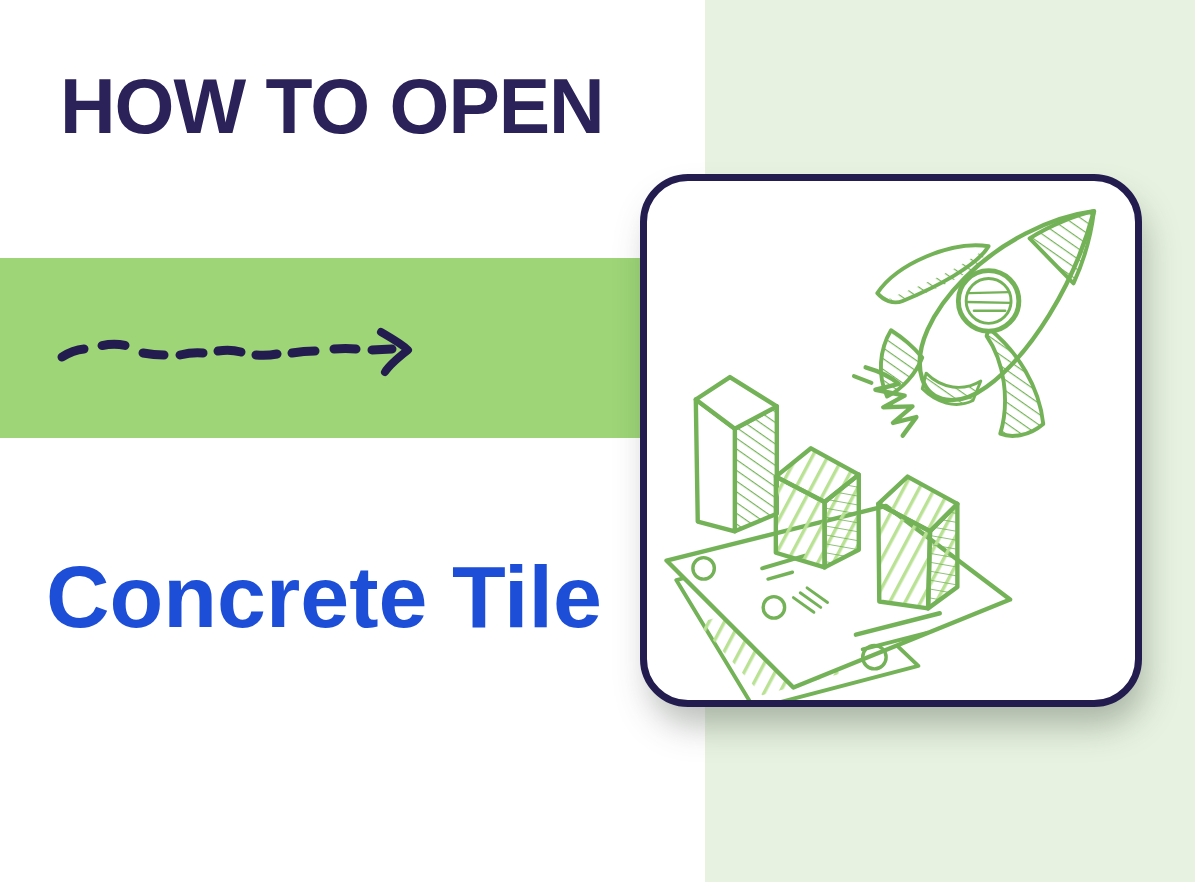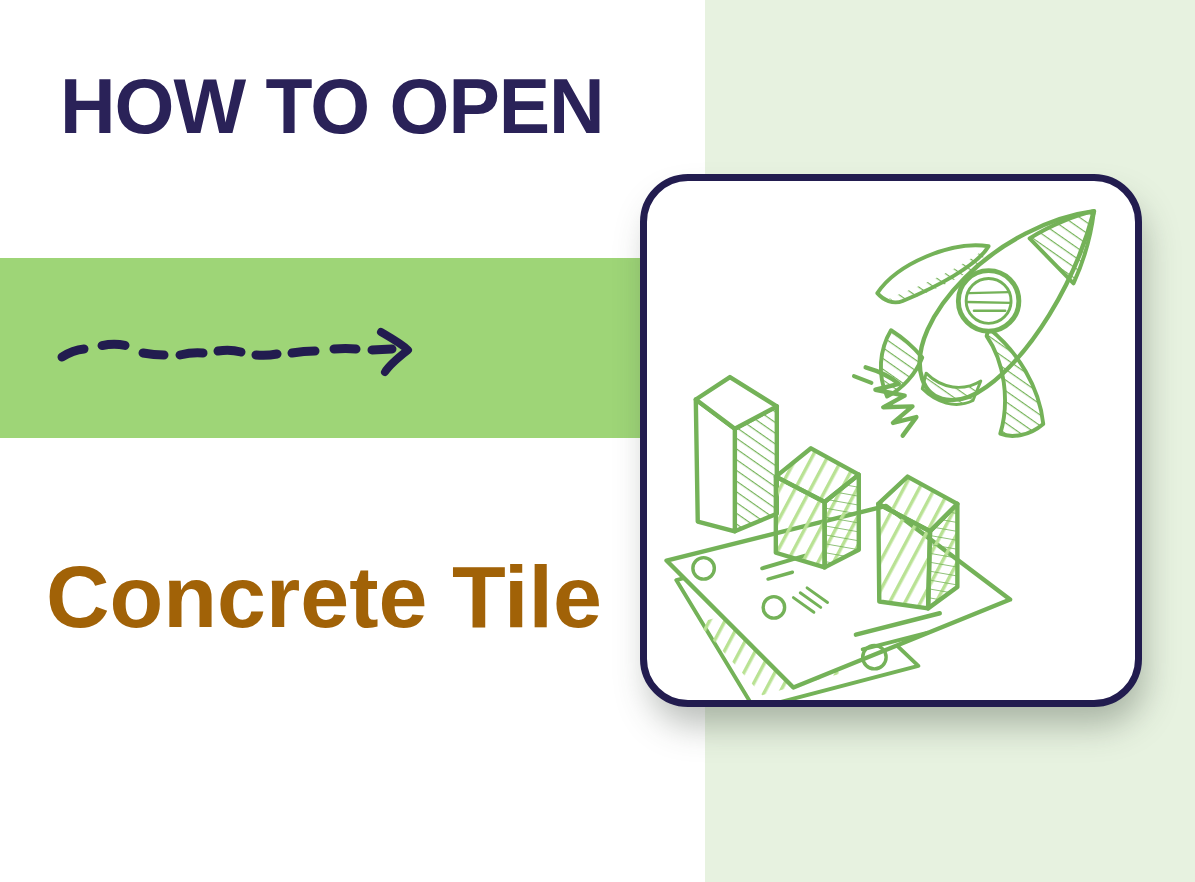--- a/index.html
+++ b/index.html
@@ -20,21 +20,21 @@
   }
   .arrow-wrap{position:absolute;left:40px;top:315px;width:380px;height:70px;}
   .kicker{
     position:absolute;left:60px;top:62px;
     font-size:77px;font-weight:700;letter-spacing:-1px;
     color:#2a2258;white-space:nowrap;
   }
   .title-line{
     position:absolute;left:46px;
     font-size:88px;font-weight:700;letter-spacing:0px;
-    color:#a16207;white-space:nowrap;
+    color:#1d4ed8;white-space:nowrap;
   }
   .title-line.l1{top:546px;}
   .title-line.l2{top:686px;}
   .card{
     position:absolute;left:640px;top:174px;width:502px;height:533px;
     background:#ffffff;
     border:7px solid #221c4f;
     border-radius:48px;
     box-sizing:border-box;
     box-shadow:6px 22px 34px -4px rgba(55,65,55,0.35);

